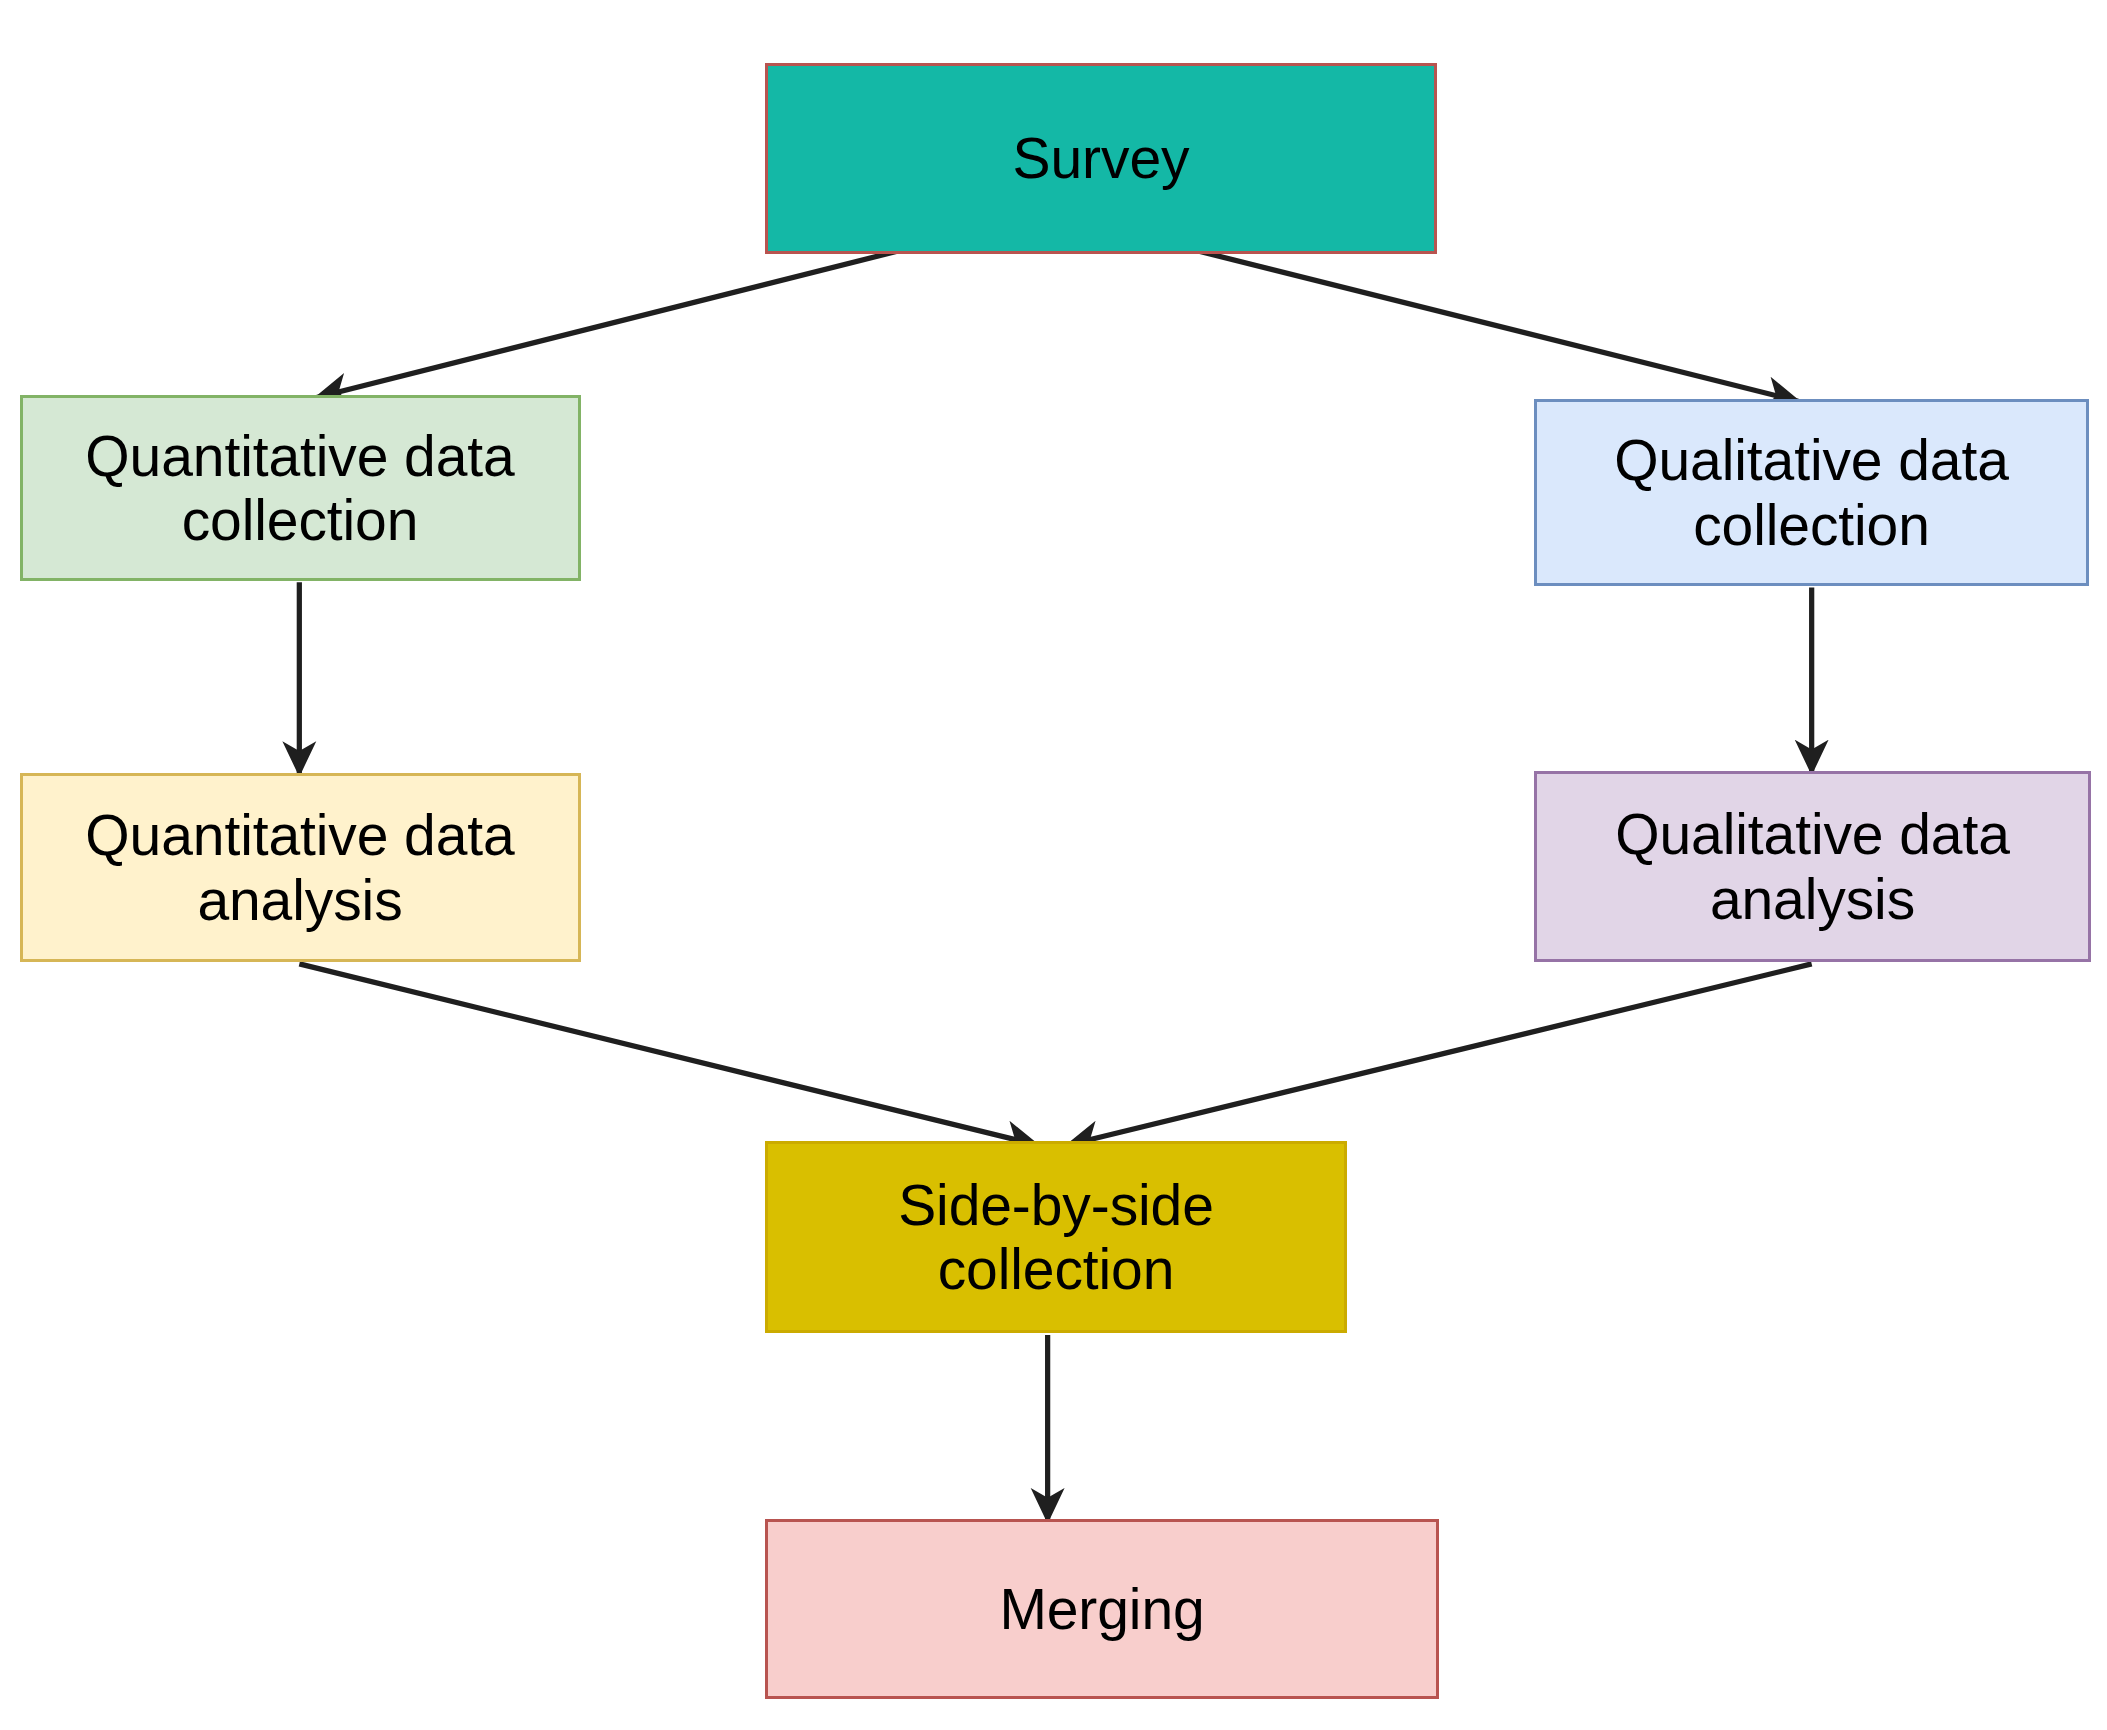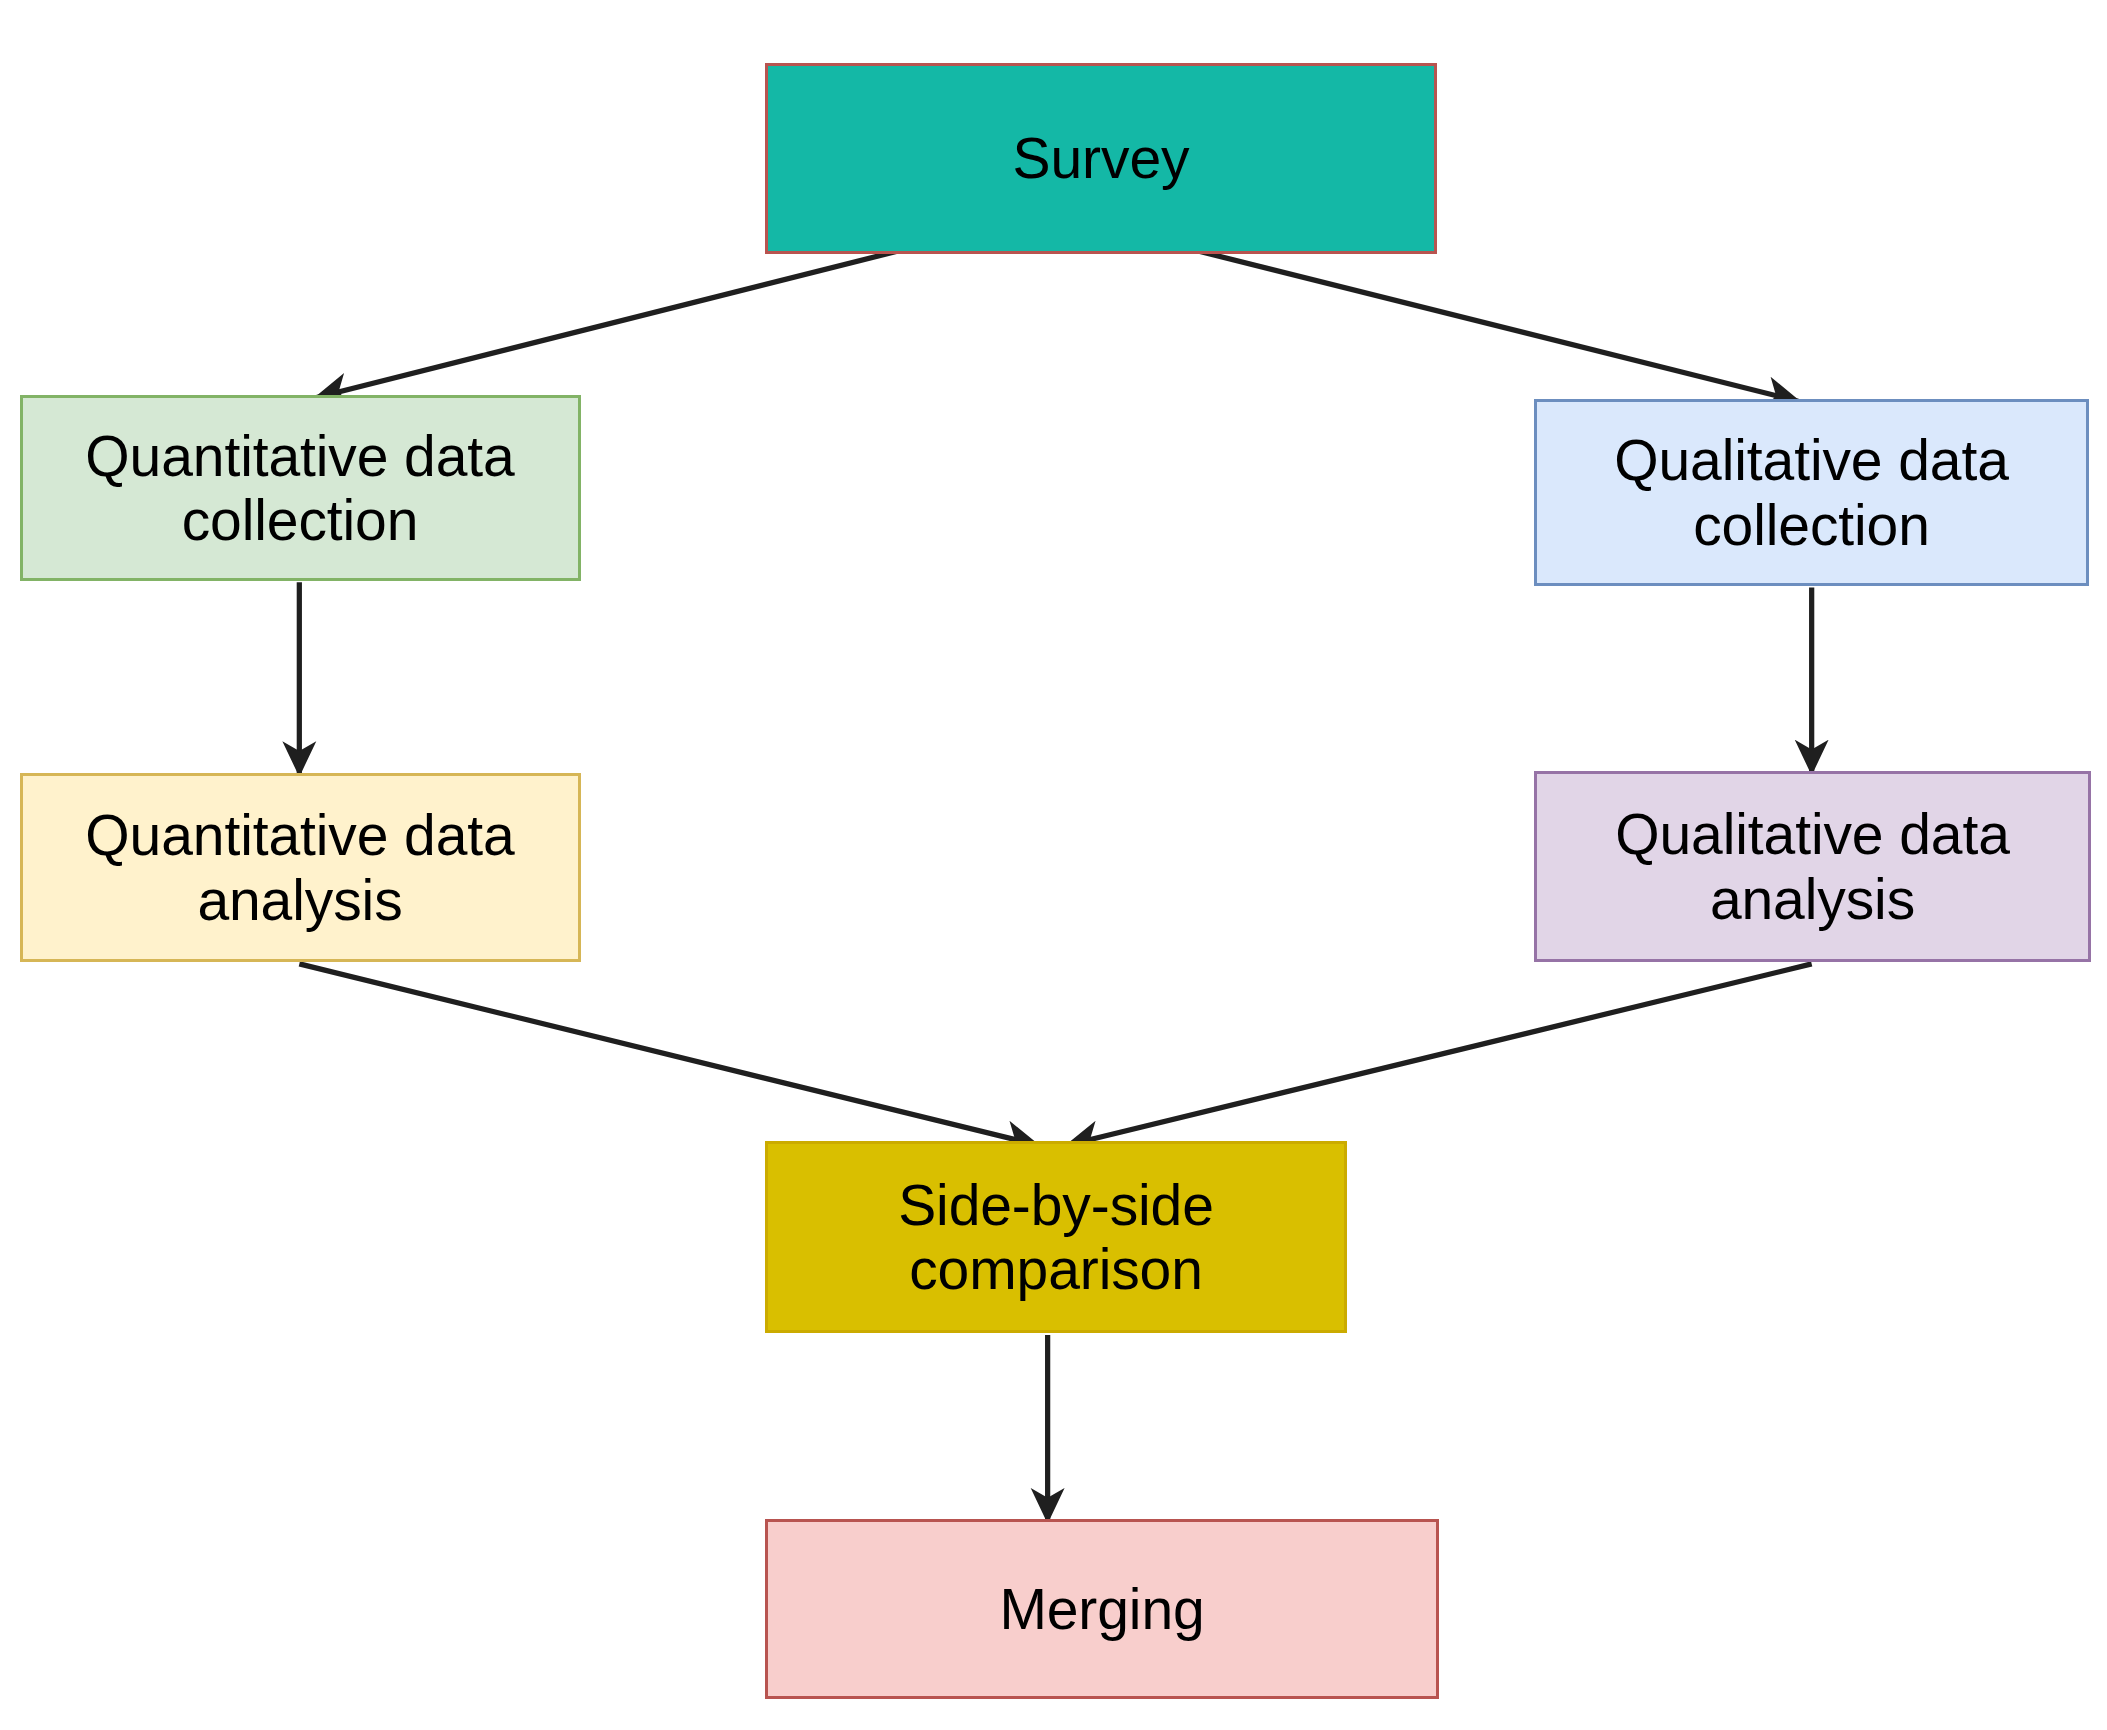--- a/index.html
+++ b/index.html
@@ -94,21 +94,21 @@
 analysis</span>
   </div>
 
   <div class="node" id="n-qual-analysis" style="left: 1534px; top: 771px; width: 557px; height: 191px; background: rgb(225, 213, 231); border-color: rgb(150, 115, 166);">
     <span class="node-label">Qualitative data
 analysis</span>
   </div>
 
   <div class="node" id="n-comparison" style="left: 765px; top: 1141px; width: 582px; height: 192px; background: rgb(217, 191, 0); border-color: rgb(203, 171, 0);">
     <span class="node-label">Side-by-side
-comparison</span>
+collection</span>
   </div>
 
   <div class="node" id="n-merging" style="left: 765px; top: 1519px; width: 674px; height: 180px; background: rgb(248, 206, 204); border-color: rgb(184, 84, 80);">
     <span class="node-label">Merging</span>
   </div>
 
 </div>
 
 
 </body></html>

